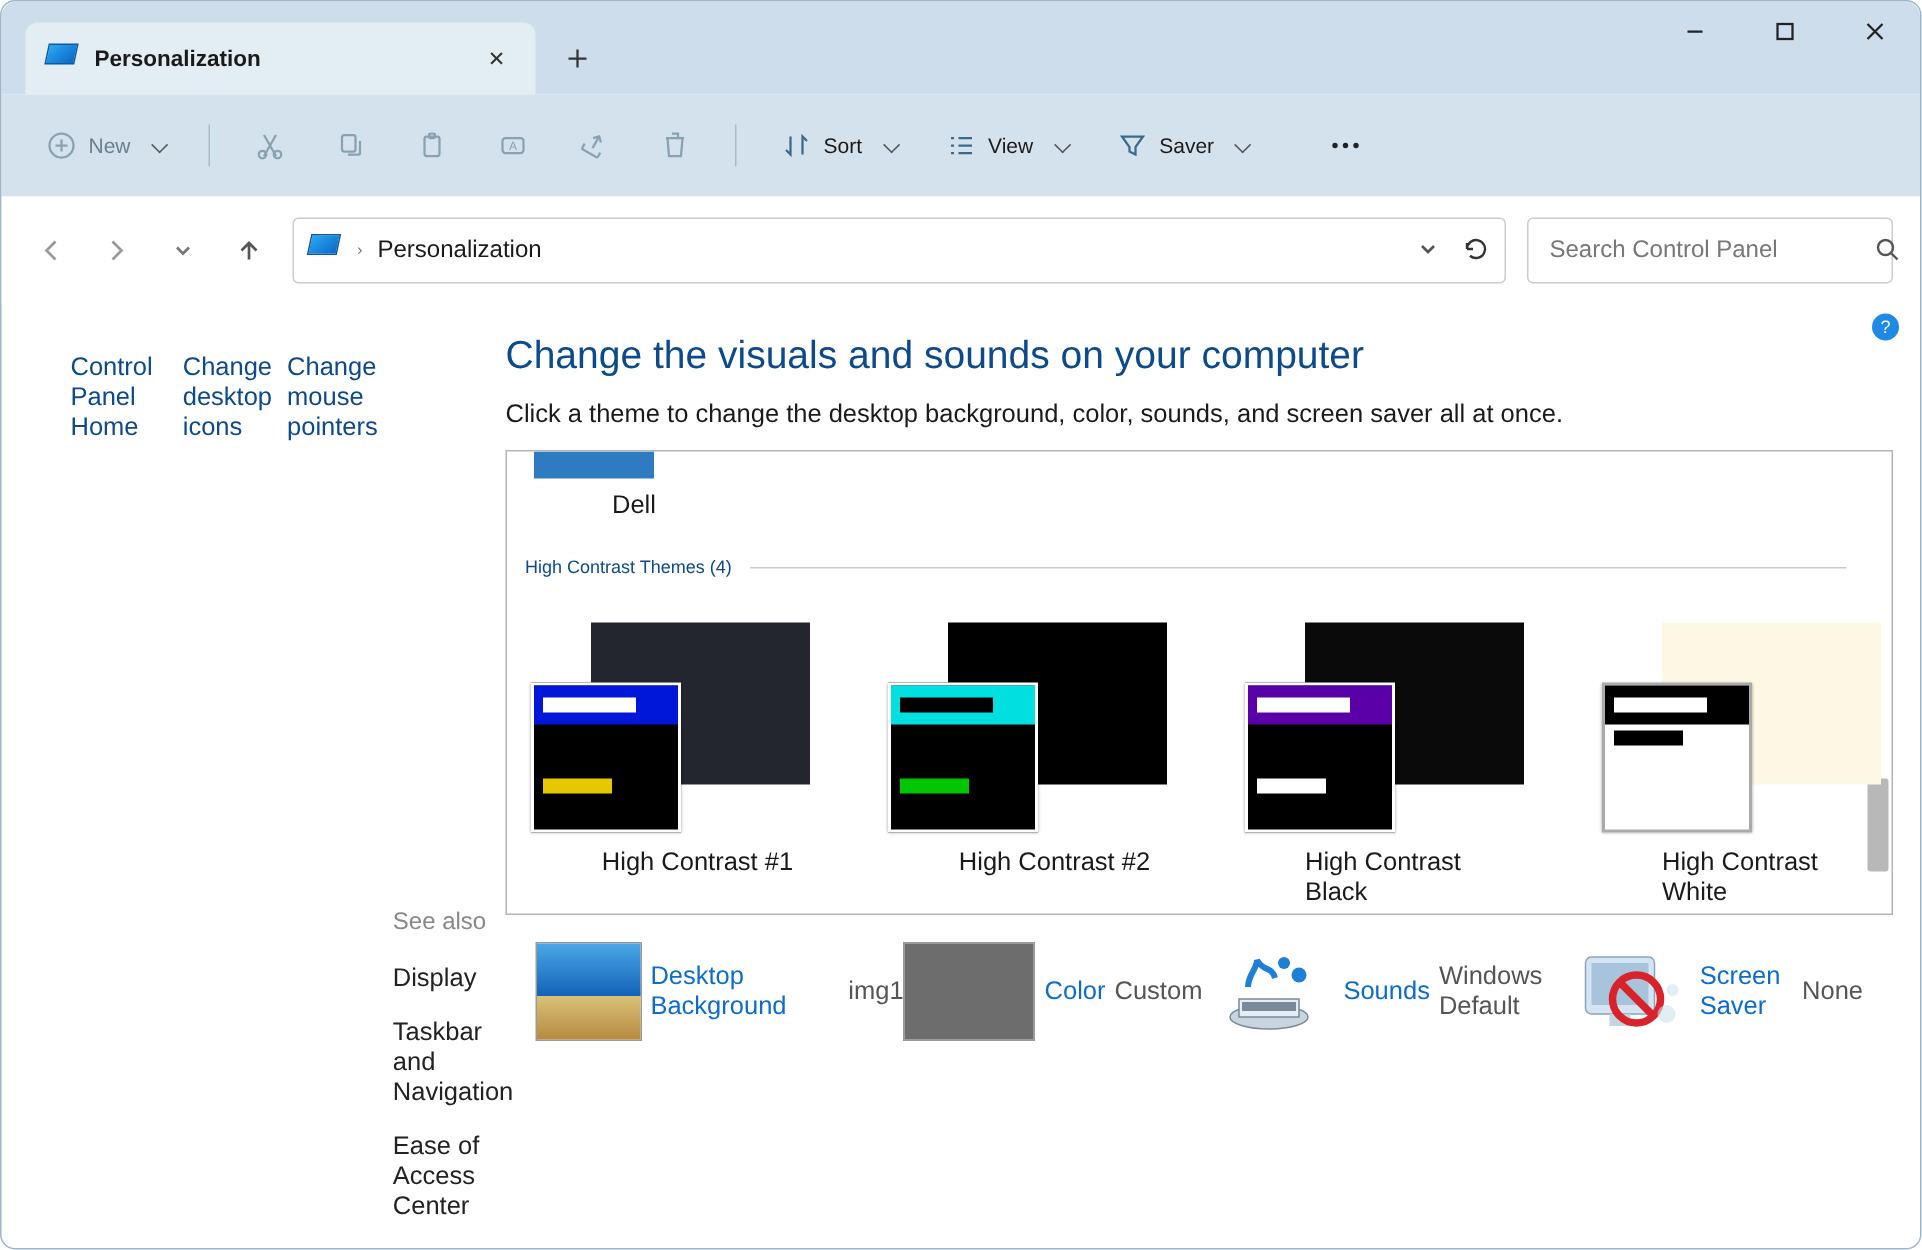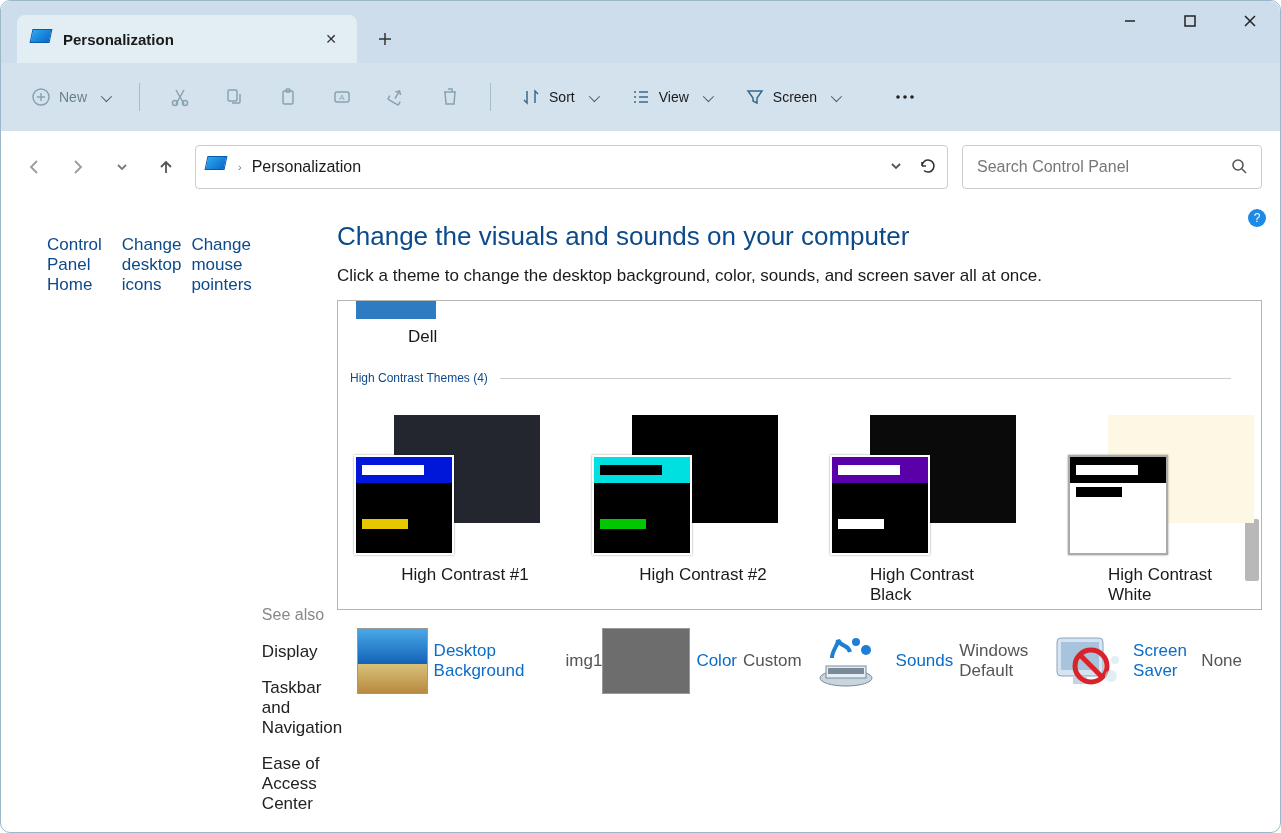--- a/index.html
+++ b/index.html
@@ -138,21 +138,21 @@
   display: flex;
   align-items: center;
   padding: 0 10px;
   gap: 10px;
 }
 .addr-icon { width: 22px; height: 22px; }
 .addr-sep { color: #777; font-size: 11px; }
 .addr-text { font-size: 16px; }
 .addr-right { margin-left: auto; display: flex; gap: 16px; align-items: center; color: #555; }
 .searchbar {
-  width: 300px;
+  width: 244px;
   border: 1px solid #ccc;
   border-radius: 4px;
   height: 44px;
   display: flex;
   align-items: center;
   padding: 0 14px;
   color: #777;
   gap: 10px;
 }
 .searchbar input {
@@ -417,21 +417,21 @@
     <svg class="tb-icon" viewBox="0 0 20 20">
         <path d="M3 5h2M3 10h2M3 15h2M8 5h9M8 10h9M8 15h9" stroke="currentColor" stroke-width="1.5"></path>
       </svg>
     <span>View</span>
     <span class="chev-sm"></span>
   </div>
   <div class="tb-btn">
     <svg class="tb-icon" viewBox="0 0 20 20">
         <path d="M3 4h14l-5 7v5l-4-2v-3L3 4z" stroke="currentColor" stroke-width="1.5" fill="none"></path>
       </svg>
-    <span>Screen</span>
+    <span>Saver</span>
     <span class="chev-sm"></span>
   </div>
   <div class="tb-btn" style="margin-left:20px">
     <svg width="24" height="20" viewBox="0 0 24 20">
         <circle cx="5" cy="10" r="1.8" fill="#222"></circle>
         <circle cx="12" cy="10" r="1.8" fill="#222"></circle>
         <circle cx="19" cy="10" r="1.8" fill="#222"></circle>
       </svg>
   </div>
 </div>

